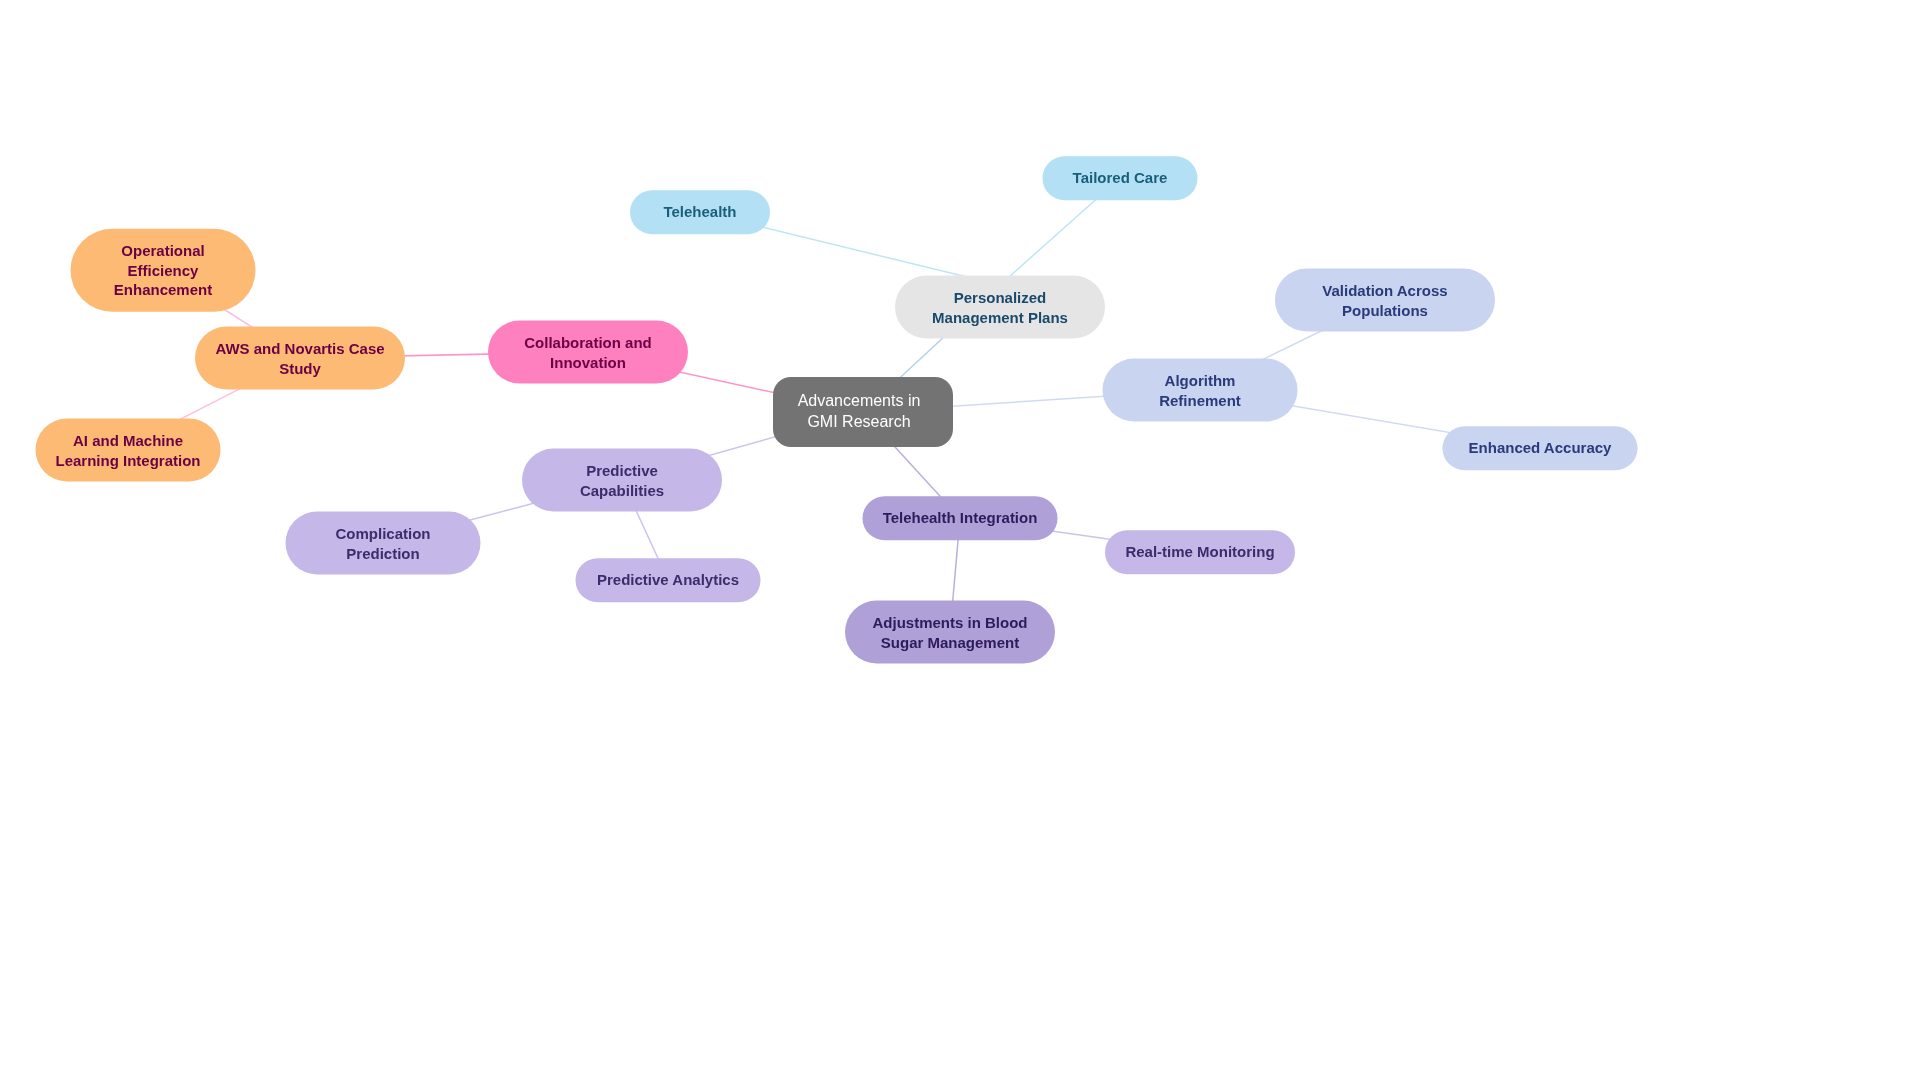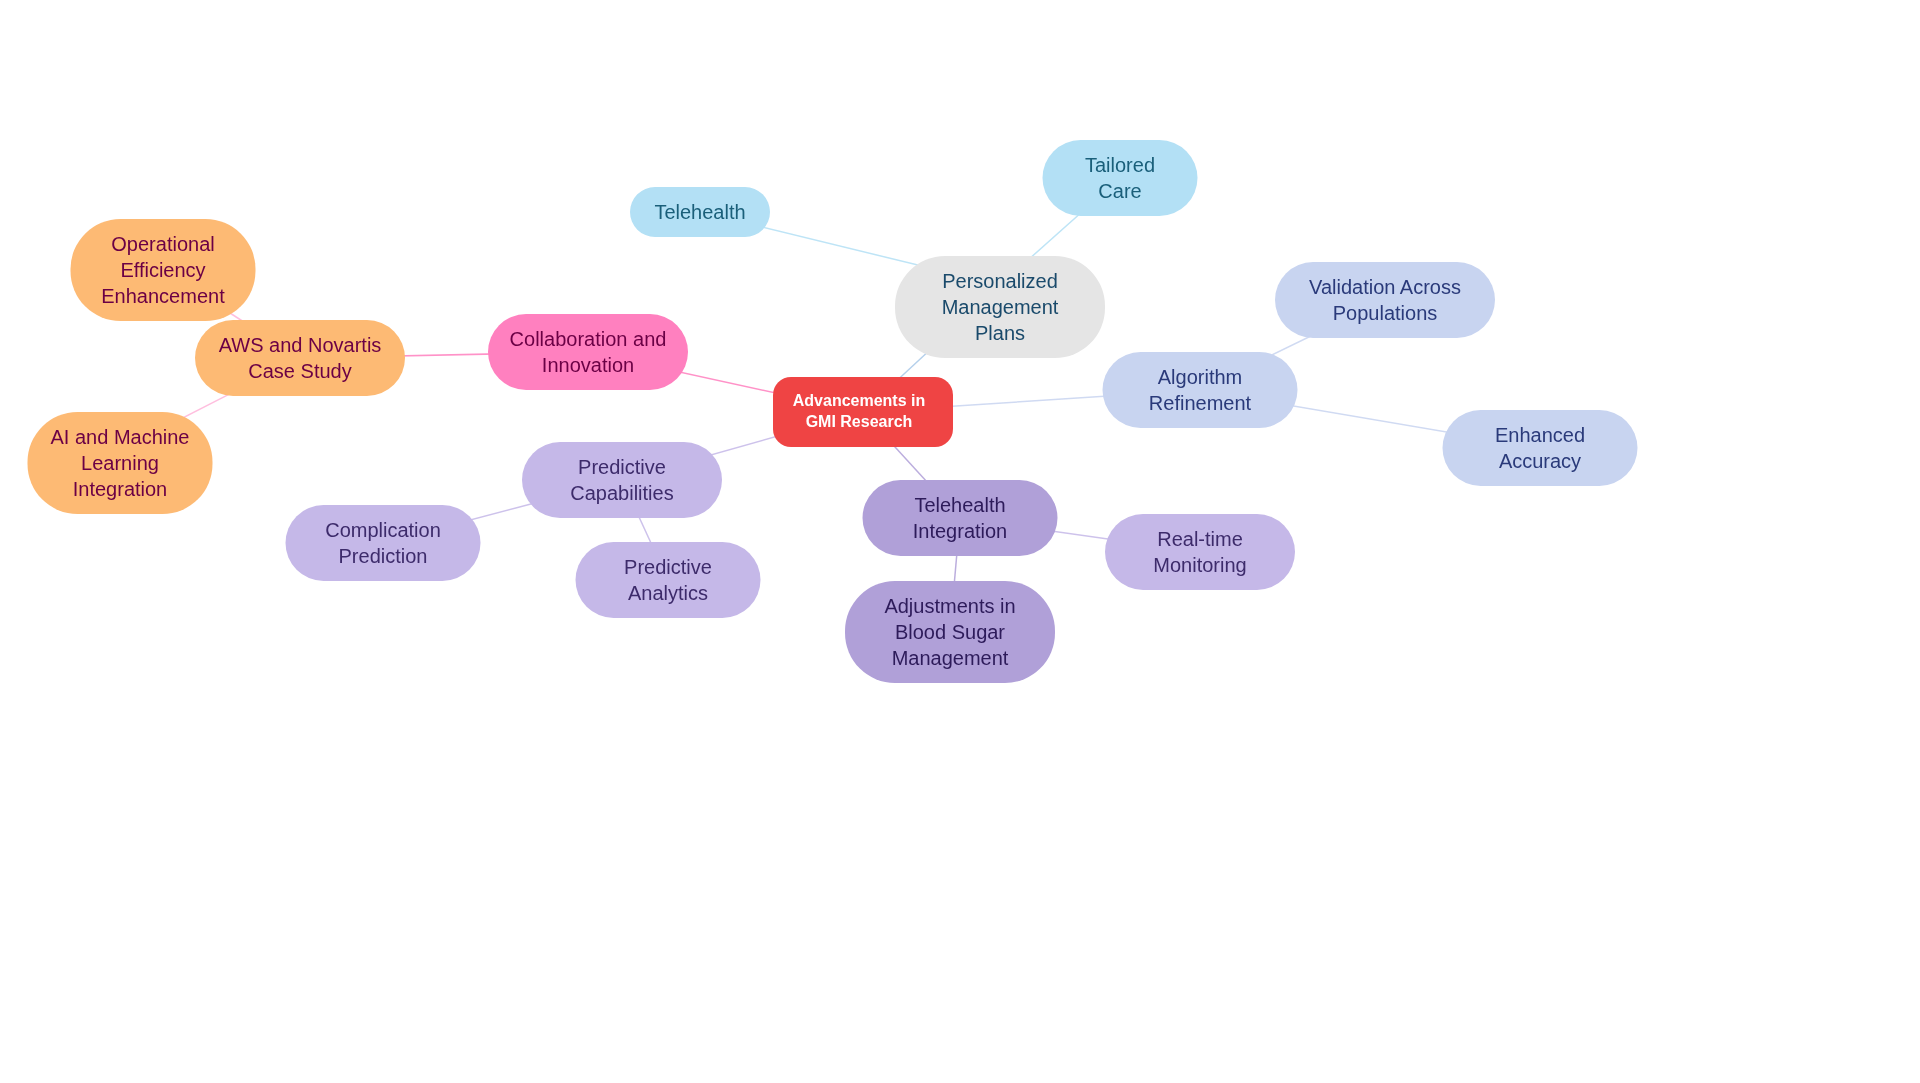--- a/index.html
+++ b/index.html
@@ -17,31 +17,31 @@
       width: 1920px;
       height: 1083px;
     }
     .node {
       position: absolute;
       display: flex;
       align-items: center;
       justify-content: center;
       text-align: center;
       border-radius: 50px;
-      font-size: 20px;
+      font-size: 15px;
       line-height: 1.3;
-      font-weight: 400;
+      font-weight: 700;
       padding: 12px 20px;
       transform: translate(-50%, -50%);
     }
     .node-center {
-      background: #ef4444;
+      background: #737373;
       color: #ffffff;
       font-size: 16px;
-      font-weight: 700;
+      font-weight: 400;
       border-radius: 18px;
       width: 180px;
       min-height: 70px;
       padding-left: 12px;
     }
     .node-pink {
       background: #ff80bf;
       color: #6b0045;
       border: none;
     }
@@ -97,21 +97,21 @@
     <line x1="960" y1="518" x2="950" y2="632" stroke="#b0a0d8" stroke-width="1.5" opacity="0.85"></line>
     <line x1="863" y1="412" x2="622" y2="480" stroke="#c5b8e8" stroke-width="1.5" opacity="0.85"></line>
     <line x1="622" y1="480" x2="383" y2="543" stroke="#c5b8e8" stroke-width="1.5" opacity="0.85"></line>
     <line x1="622" y1="480" x2="668" y2="580" stroke="#c5b8e8" stroke-width="1.5" opacity="0.85"></line>
   </svg>
 
 <div class="node node-center" style="left: 863px; top: 412px; width: 180px;">Advancements in GMI Research</div>
 <div class="node node-pink" style="left: 588px; top: 352px; width: 200px;">Collaboration and Innovation</div>
 <div class="node node-pink-light" style="left: 300px; top: 358px; width: 210px;">AWS and Novartis Case Study</div>
 <div class="node node-pink-light" style="left: 163px; top: 270px; width: 185px;">Operational Efficiency Enhancement</div>
-<div class="node node-pink-light" style="left: 120px; top: 450px; width: 185px; margin-top: 13px;">AI and Machine Learning Integration</div>
+<div class="node node-pink-light" style="left: 128px; top: 450px; width: 185px;">AI and Machine Learning Integration</div>
 <div class="node node-blue-medium" style="left: 1000px; top: 285px; width: 210px;">Personalized Management Plans</div>
 <div class="node node-blue-light" style="left: 700px; top: 212px; width: 140px;">Telehealth</div>
 <div class="node node-blue-light" style="left: 1120px; top: 178px; width: 155px;">Tailored Care</div>
 <div class="node node-indigo-light" style="left: 1200px; top: 390px; width: 195px;">Algorithm Refinement</div>
 <div class="node node-indigo-light" style="left: 1385px; top: 300px; width: 220px;">Validation Across Populations</div>
 <div class="node node-indigo-light" style="left: 1540px; top: 448px; width: 195px;">Enhanced Accuracy</div>
 <div class="node node-purple-medium" style="left: 960px; top: 518px; width: 195px;">Telehealth Integration</div>
 <div class="node node-purple-light" style="left: 1200px; top: 552px; width: 190px;">Real-time Monitoring</div>
 <div class="node node-purple-medium" style="left: 950px; top: 632px; width: 210px;">Adjustments in Blood Sugar Management</div>
 <div class="node node-purple-light" style="left: 622px; top: 480px; width: 200px;">Predictive Capabilities</div>

